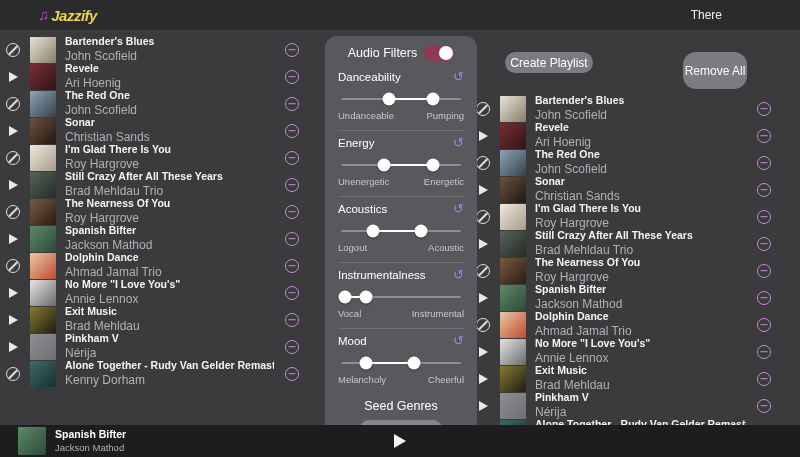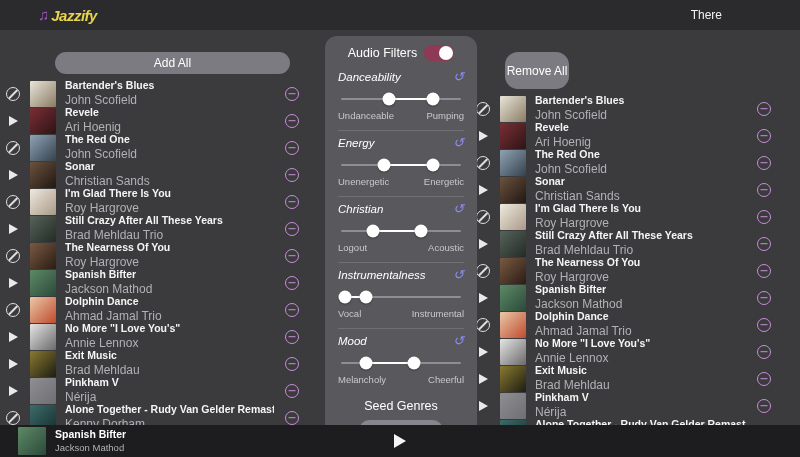--- a/index.html
+++ b/index.html
@@ -68,21 +68,21 @@
     position:absolute; top:36px; left:325px; width:152px;
     background:#59585d; border-radius:12px; padding:7px 13px 4px 13px; z-index:5;
   }
   .filters-header { display:flex; align-items:center; justify-content:center; gap:7px; padding:2px 0 4px 0; }
   .filters-title { font-size:12.5px; color:#fff; }
   .toggle { width:30px; height:16px; border-radius:8px; background:#8e3a55; position:relative; cursor:pointer; flex:0 0 auto; }
   .toggle-knob { position:absolute; right:1px; top:1px; width:14px; height:14px; border-radius:50%; background:#fff; }
 
   .filter-group { padding:5px 0 9px 0; border-bottom:1px solid rgba(255,255,255,0.14); }
   .filter-group:last-child { border-bottom:none; }
-  .fg-head { display:flex; justify-content:space-between; align-items:center; margin-bottom:9px;font-style:italic; }
+  .fg-head { display:flex; justify-content:space-between; align-items:center; margin-bottom:9px; }
   .fg-name { font-size:11.5px; color:#fff; }
   .reset-icon { color:#8d8bef; font-size:13px; line-height:1; cursor:pointer; }
   .fg-slider { position:relative; height:13px; margin:0 3px; }
   .fg-track { position:absolute; left:0; right:0; top:50%; height:2px; margin-top:-1px; background:#8e8d93; border-radius:1px; }
   .fg-active { position:absolute; top:50%; height:2px; margin-top:-1px; background:#ffffff; border-radius:1px; }
   .fg-handle {
     position:absolute; top:50%; width:13px; height:13px; border-radius:50%;
     background:#ffffff; transform:translate(-50%,-50%); box-shadow:0 1px 2px rgba(0,0,0,0.35); cursor:pointer;
   }
   .fg-ends { display:flex; justify-content:space-between; margin-top:5px; }
@@ -115,21 +115,20 @@
 
 <header class="topbar">
   <div class="logo">
     <span class="note-icon">♫</span>
     <span class="logo-text">Jazzify</span>
   </div>
   <button class="logout">There</button>
 </header>
 
 <div class="col-left">
-  <button class="pill add-all">Add All</button>
   <div class="song-list">
       <div class="song-row">
     <div class="action-zone">
       <span class="song-action ban"></span>
     </div>
     <div class="song-art" style="background: linear-gradient(135deg, rgb(232, 228, 218), rgb(138, 124, 100));"></div>
     <div class="song-meta">
       <div class="song-title">Bartender's Blues</div>
       <div class="song-artist">John Scofield</div>
     </div>
@@ -331,21 +330,21 @@
       <div class="fg-handle" style="left: 36%;"></div>
       <div class="fg-handle" style="left: 77%;"></div>
     </div>
     <div class="fg-ends">
       <span>Unenergetic</span>
       <span>Energetic</span>
     </div>
   </div>
       <div class="filter-group">
     <div class="fg-head">
-      <span class="fg-name">Christian</span>
+      <span class="fg-name">Acoustics</span>
       <span class="reset-icon">↺</span>
     </div>
     <div class="fg-slider">
       <div class="fg-track"></div>
       <div class="fg-active" style="left: 27%; width: 40%;"></div>
       <div class="fg-handle" style="left: 27%;"></div>
       <div class="fg-handle" style="left: 67%;"></div>
     </div>
     <div class="fg-ends">
       <span>Logout</span>
@@ -403,20 +402,21 @@
     </div>
 </section>
 
 <section class="seed-panel">
   <div class="seed-title">Seed Genres</div>
   <button class="pill clear-all">Clear All</button>
 </section>
 
 <div class="col-right">
   <div class="right-buttons">
+    <button class="pill btn-create">Create Playlist</button>
     <button class="pill btn-remove">Remove All</button>
   </div>
   <div class="song-list">
       <div class="song-row">
     <div class="action-zone">
       <span class="song-action ban"></span>
     </div>
     <div class="song-art" style="background: linear-gradient(135deg, rgb(232, 228, 218), rgb(138, 124, 100));"></div>
     <div class="song-meta">
       <div class="song-title">Bartender's Blues</div>

